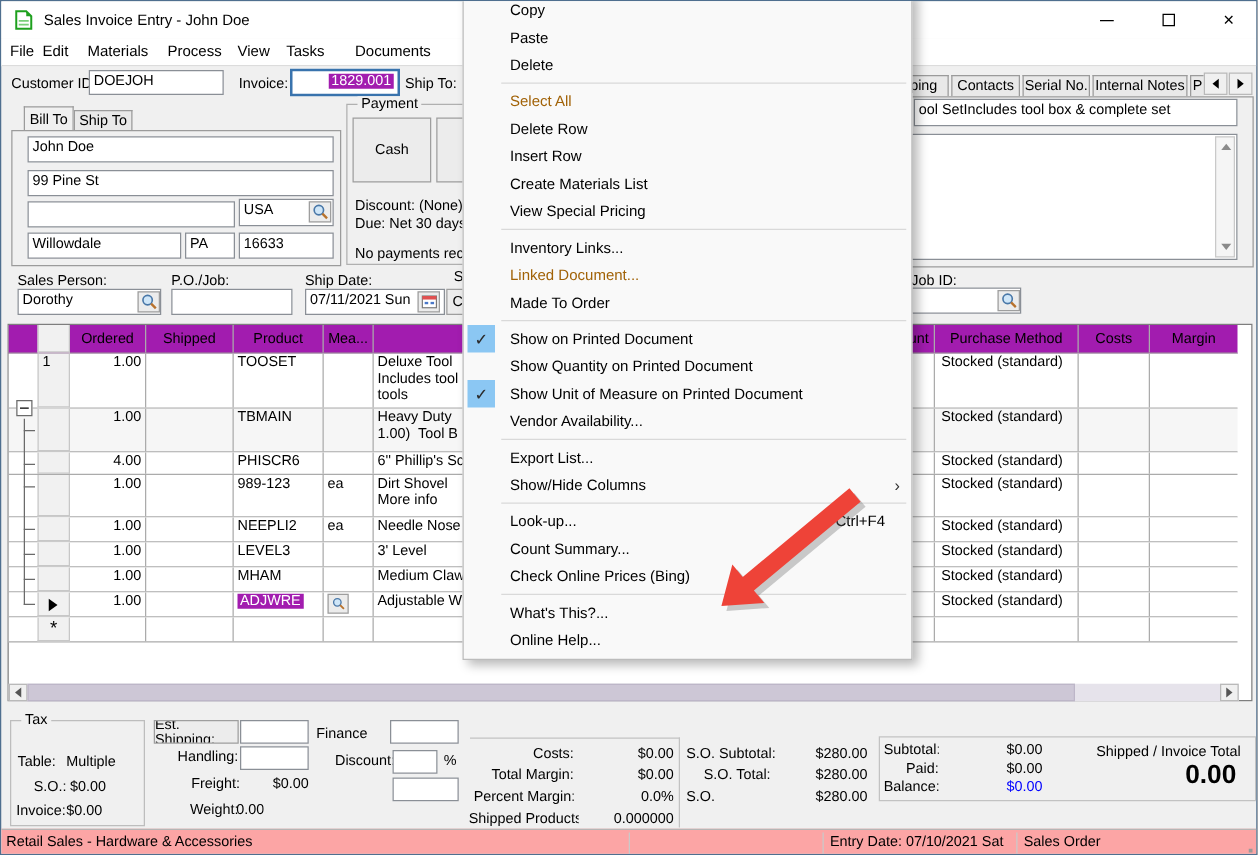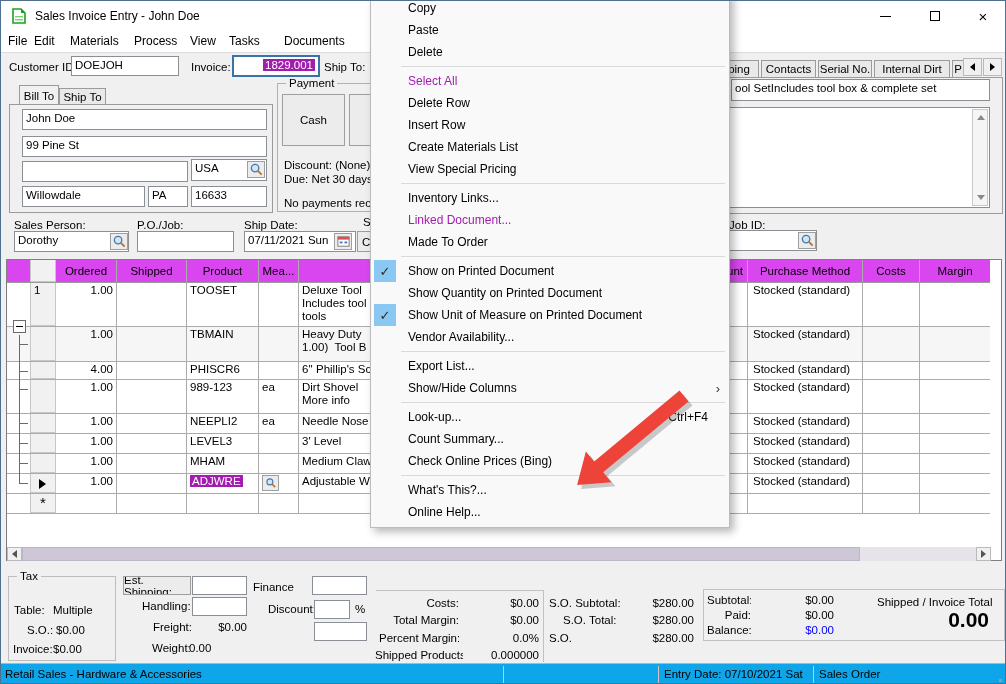--- a/index.html
+++ b/index.html
@@ -24,21 +24,21 @@
   
   .gbox{position:absolute;border:1px solid #bdbdbd;background:#f0f0f0}
   .gbox-title{position:absolute;top:-7px;left:8px;background:#f0f0f0;padding:0 3px;font-size:11.5px}
   .btn{position:absolute;background:#ececec;border:1px solid #9e9e9e;font-size:11.5px;
        display:flex;align-items:center;justify-content:center;overflow:hidden}
   .mag{display:inline-block;width:15px;height:15px}
   .magbtn{position:absolute;width:18px;height:17px;background:#ececec;border:1px solid #9e9e9e;
           display:flex;align-items:center;justify-content:center}
   
   #grid{position:absolute;left:5px;top:258px;width:996px;height:302px;background:#fff;border:1px solid #7e7e7e}
-  .ghead{position:absolute;left:0;top:0;width:983px;height:23px;background:#d946ef;border-bottom:1px solid #9a9a9a}
+  .ghead{position:absolute;left:0;top:0;width:983px;height:23px;background:#a21caf;border-bottom:1px solid #9a9a9a}
   .hcell{position:absolute;top:0;height:22px;font-size:11.5px;display:flex;align-items:center;
          justify-content:center;border-right:1px solid #ababab;overflow:hidden}
   .grow{position:absolute;left:0;width:983px;border-bottom:1px solid #ababab;background:#fff}
   .gc{position:absolute;top:0;height:100%;font-size:11.5px;padding:1px 3px;overflow:hidden;
       border-right:1px solid #ababab;white-space:pre-wrap;line-height:13px}
   .c-num{left:23px;width:26px;background:#f1f1f1;border:1px solid #c7c7c7;border-top:none;height:100%}
   .c-ord{left:49px;width:61px;text-align:right}
   .c-ship{left:110px;width:70px}
   .c-prod{left:180px;width:72px}
   .c-mea{left:252px;width:40px}
@@ -49,28 +49,28 @@
   .c-margin{left:913px;width:70px;border-right:none}
   .sel{background:#a21caf;color:#fff;padding:0 2px}
   
   .sb-btn{position:absolute;background:#f0f0f0;border:1px solid #b9b9b9;display:flex;align-items:center;justify-content:center}
   .tri{width:0;height:0;display:inline-block}
   
   #ctxmenu{position:absolute;left:369px;top:-8px;width:360px;background:#f9f9f9;border:1px solid #bcbcbc;
            box-shadow:4px 4px 8px rgba(0,0,0,.28);padding-top:3px;padding-bottom:4px}
   .mi{position:relative;height:22px;display:flex;align-items:center;padding-left:37px;font-size:12px}
   .mi .shortcut{margin-left:auto;padding-right:21px;font-size:12px}
-  .mi.disabled{color:#a21caf}
+  .mi.disabled{color:#a16207}
   .mi.hl{background:#8ecaf6}
   .mi-check{position:absolute;left:3px;top:0;width:22px;height:22px;background:#8bc7f3;
             display:flex;align-items:center;justify-content:center;font-size:13px;color:#2b2b2b}
   .mi-sub{position:absolute;right:9px;font-size:13px;color:#333}
   .msep{height:1px;background:#d9d9d9;margin:3px 4px 3px 30px}
   
-  #statusbar{position:absolute;left:0;top:662px;width:100%;height:22px;background:#0ea5e9;border-top:1px solid #b5b5b5}
+  #statusbar{position:absolute;left:0;top:662px;width:100%;height:22px;background:#fca5a5;border-top:1px solid #b5b5b5}
   .sdiv{position:absolute;top:2px;height:18px;width:1px;background:#c9c9c9}
   .stext{position:absolute;top:4px;font-size:11.5px;white-space:nowrap}
   .rlbl{text-align:right}
 </style>
 </head>
 <body>
 
 <div id="screen">
 
   <div id="titlebar">
@@ -153,21 +153,21 @@
         <rect x="4" y="8" width="3" height="2" fill="#4a78c8"></rect>
         <rect x="9" y="8" width="3" height="2" fill="#4a78c8"></rect>
       </svg>
   </div>
   <span class="lbl" style="left:362px;top:215px">S</span>
   <div class="btn" style="left:356px;top:230px;width:24px;height:21px;justify-content:flex-start;padding-left:4px">C</div>
 
   <div class="tab inactive" style="left:718px;top:59px;width:40px">ping</div>
   <div class="tab inactive" style="left:760px;top:59px;width:55px">Contacts</div>
   <div class="tab inactive" style="left:817px;top:59px;width:54px">Serial No.</div>
-  <div class="tab inactive" style="left:873px;top:59px;width:76px">Internal Dirt</div>
+  <div class="tab inactive" style="left:873px;top:59px;width:76px">Internal Notes</div>
   <div class="tab inactive" style="left:951px;top:59px;width:11px;border-right:none">P</div>
   <div class="sb-btn" style="left:962px;top:57px;width:19px;height:18px">
       <span class="tri" style="border-top:4px solid transparent;border-bottom:4px solid transparent;border-right:5px solid #000"></span>
     </div>
   <div class="sb-btn" style="left:982px;top:57px;width:19px;height:18px">
       <span class="tri" style="border-top:4px solid transparent;border-bottom:4px solid transparent;border-left:5px solid #000"></span>
     </div>
 
   <div class="gbox" style="left:724px;top:76px;width:278px;height:137px;border-color:#9b9b9b"></div>
   <div class="field" style="left:730px;top:78px;width:259px;height:22px">ool SetIncludes tool box &amp; complete set</div>

